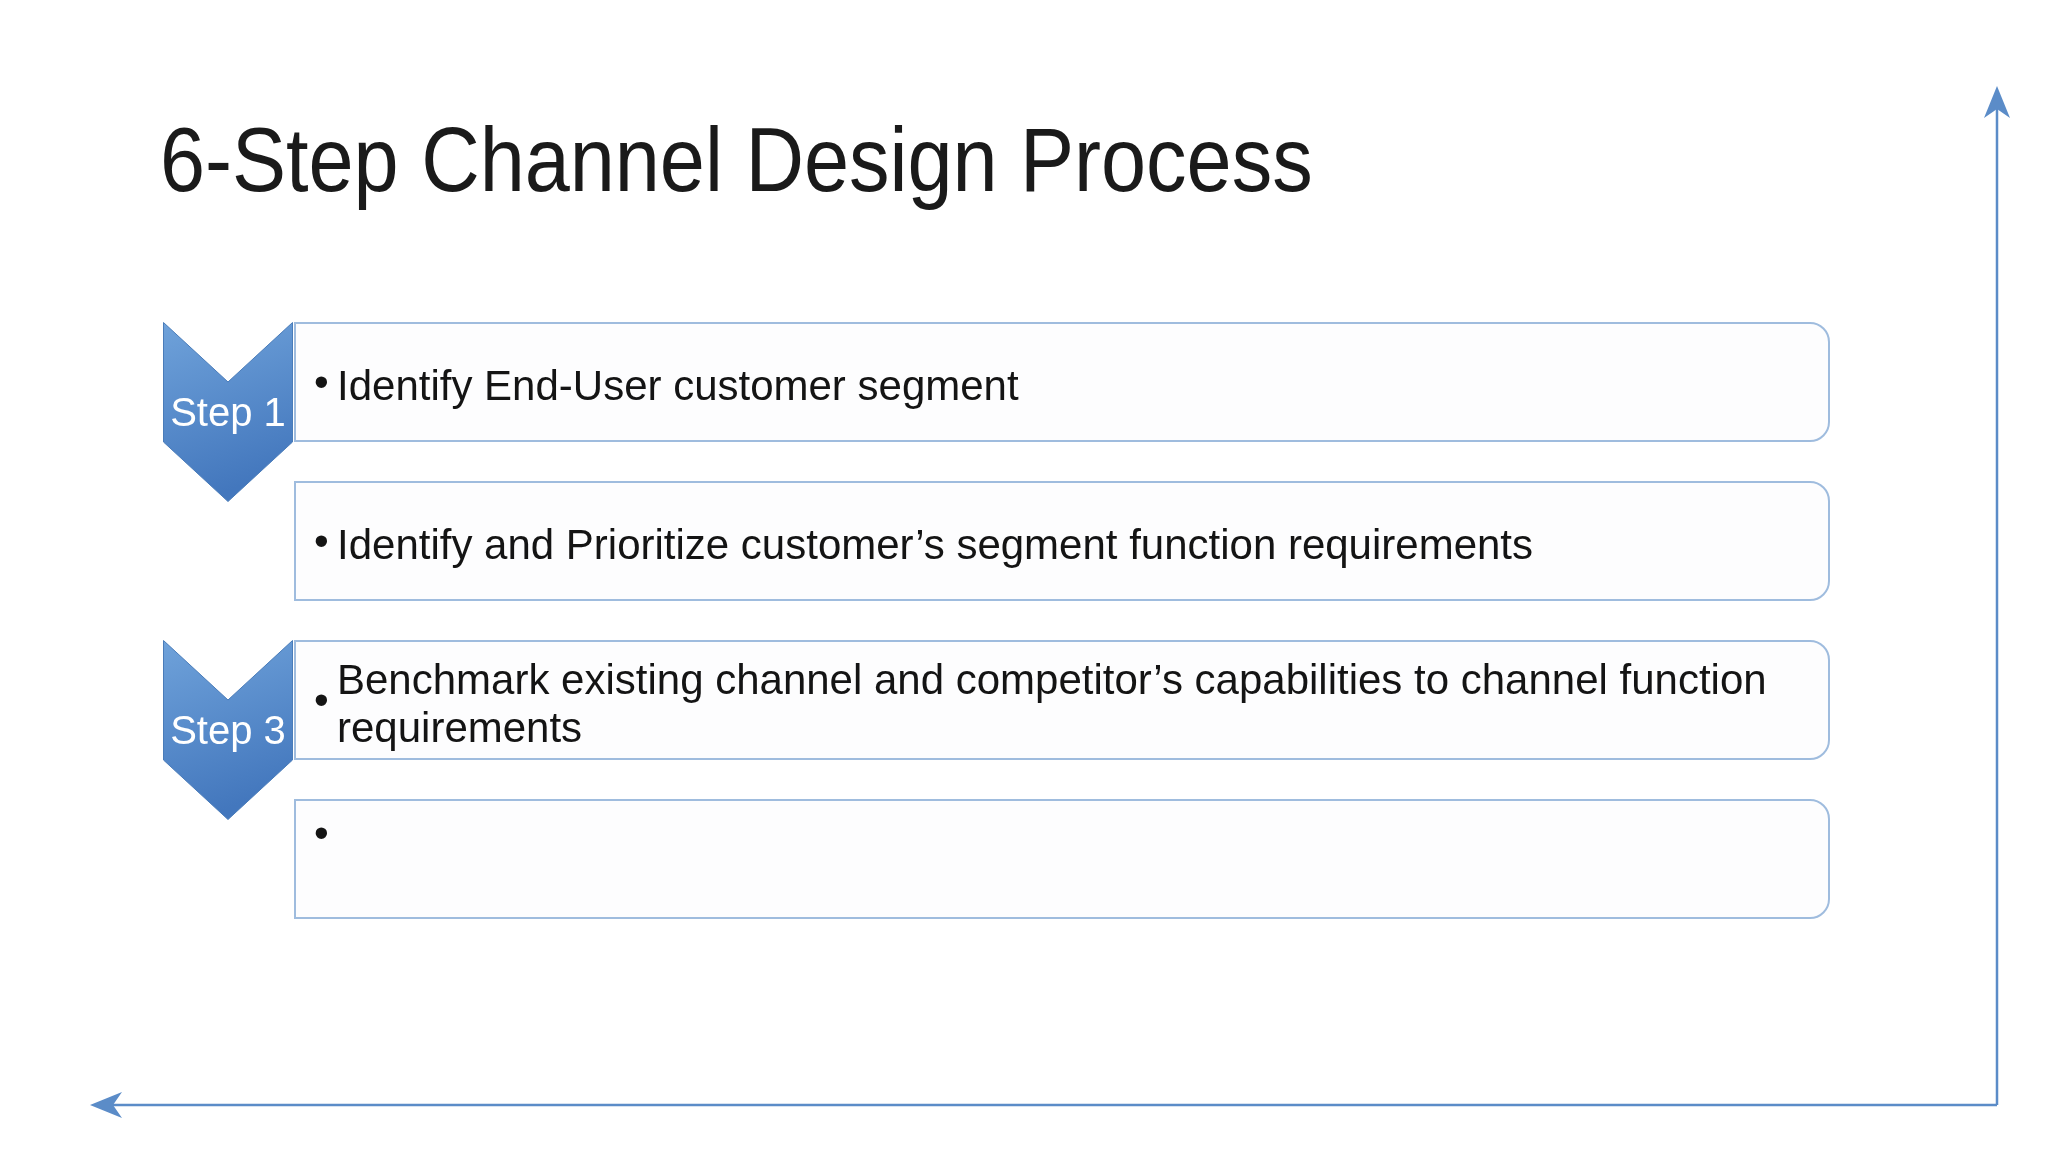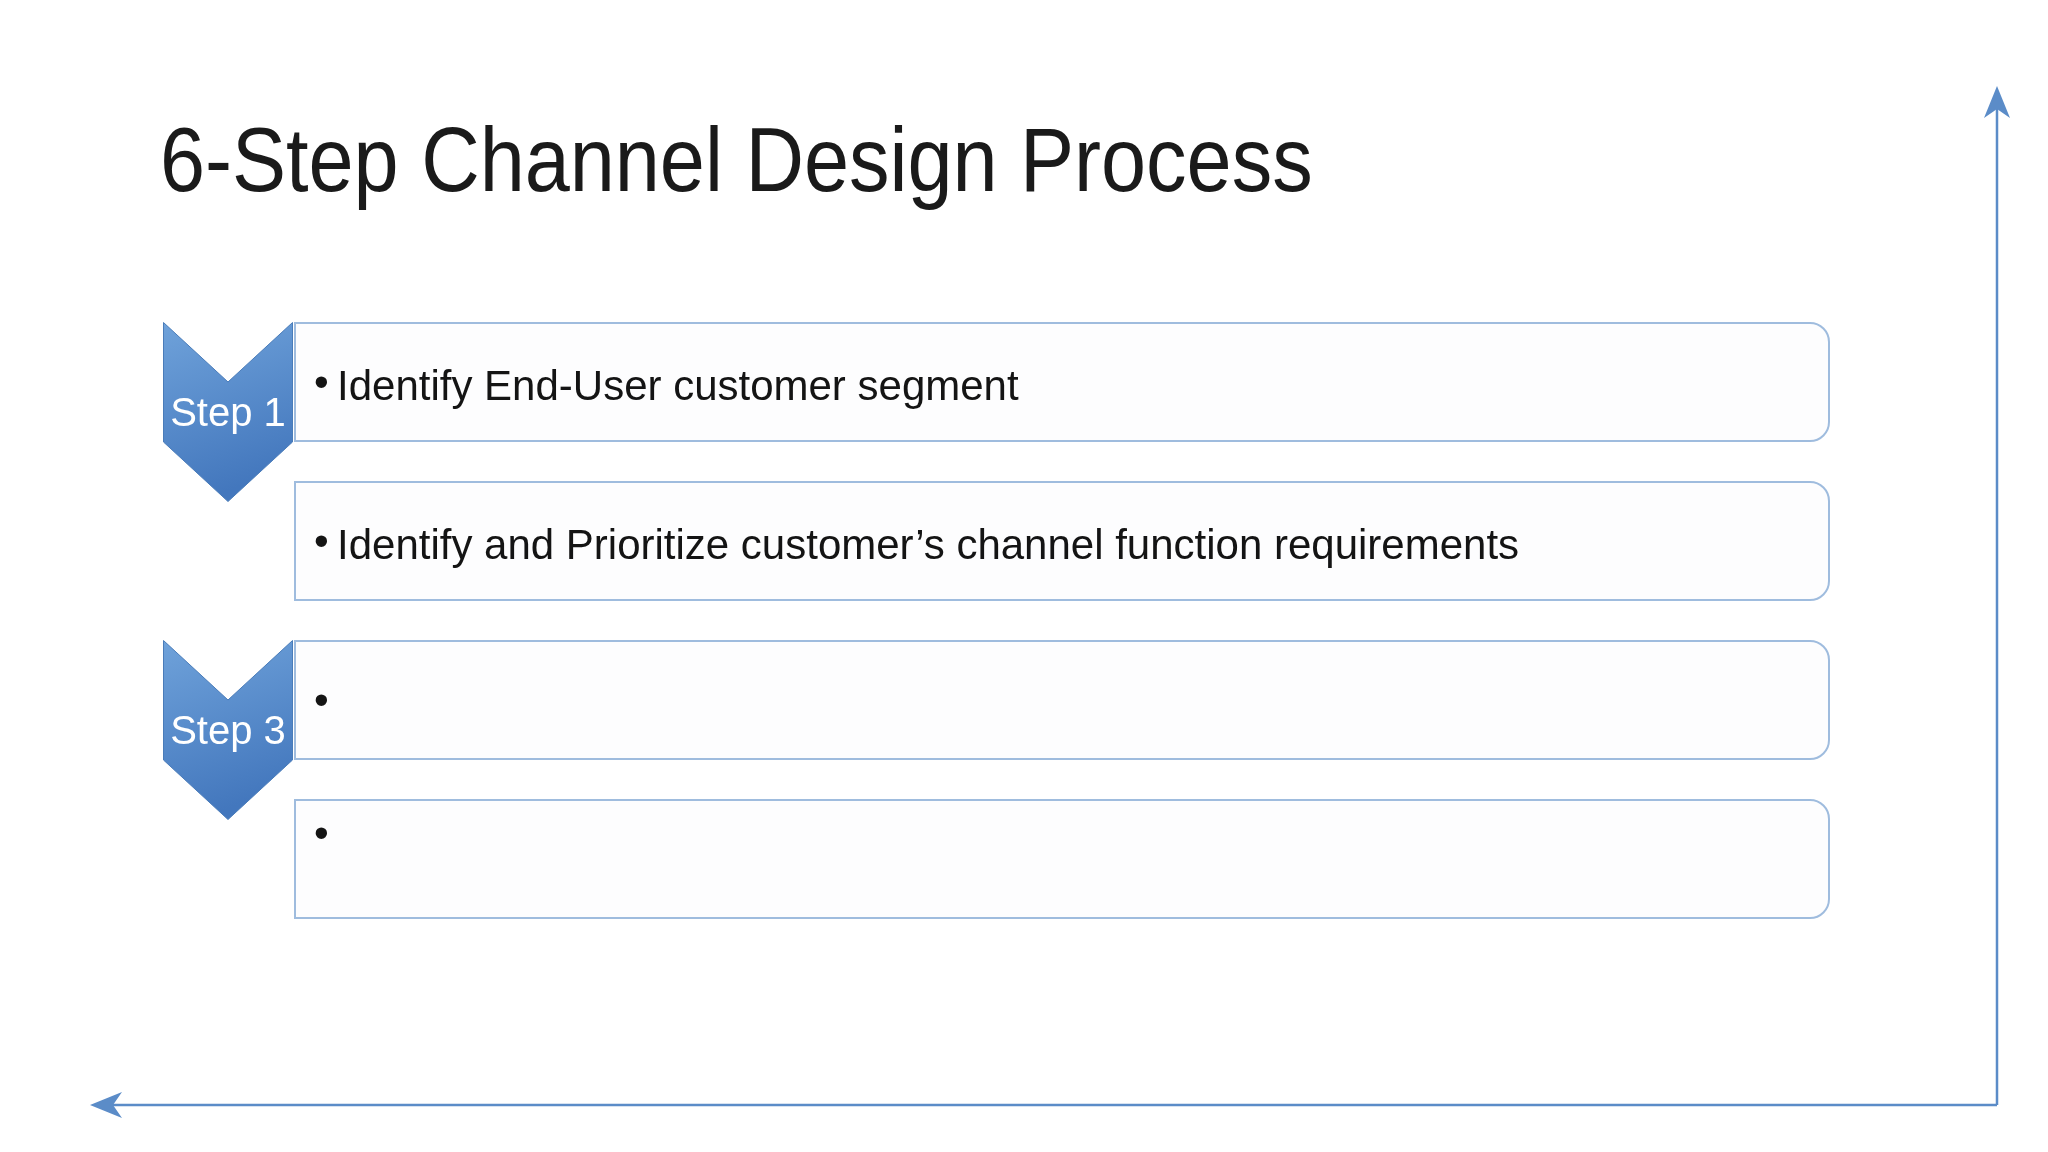--- a/index.html
+++ b/index.html
@@ -67,27 +67,28 @@
       <svg width="130" height="180" viewBox="0 0 130 180">
         <polygon points="0.5,0.5 65,60 129.5,0.5 129.5,120 65,179.5 0.5,120" fill="url(#chevGrad)" stroke="var(--chevron-border,#4a7cb9)" stroke-width="1"></polygon>
       </svg>
       <div class="steplabel">Step 1</div>
     </div>
   </div>
 
   <div class="row" style="top:481px">
     <div class="card">
       <span class="bullet">•</span>
-      <span class="btext">Identify and Prioritize customer’s channel function requirements</span>
+      <span class="btext">Identify and Prioritize customer’s segment function requirements</span>
     </div>
   </div>
 
   <div class="row" style="top:640px">
     <div class="card">
       <span class="bullet">•</span>
+      <span class="btext">Benchmark existing channel and competitor’s capabilities to channel function requirements</span>
     </div>
     <div class="chev">
       <svg width="130" height="180" viewBox="0 0 130 180">
         <polygon points="0.5,0.5 65,60 129.5,0.5 129.5,120 65,179.5 0.5,120" fill="url(#chevGrad)" stroke="var(--chevron-border,#4a7cb9)" stroke-width="1"></polygon>
       </svg>
       <div class="steplabel">Step 3</div>
     </div>
   </div>
 
   <div class="row align-top" style="top:799px">

